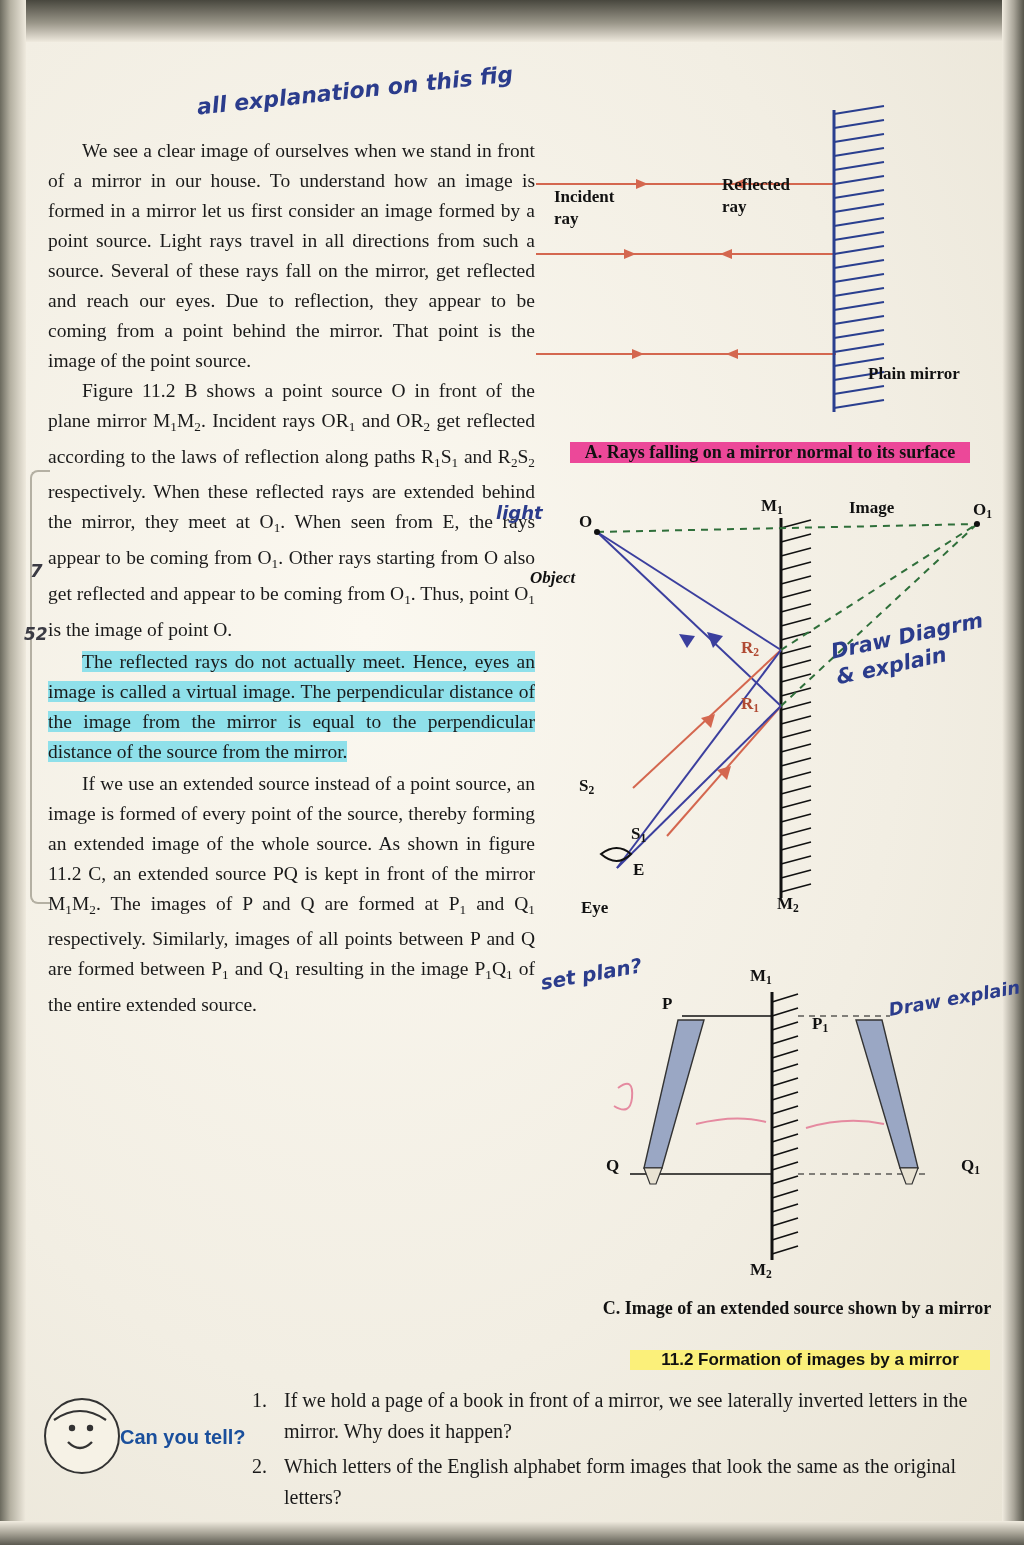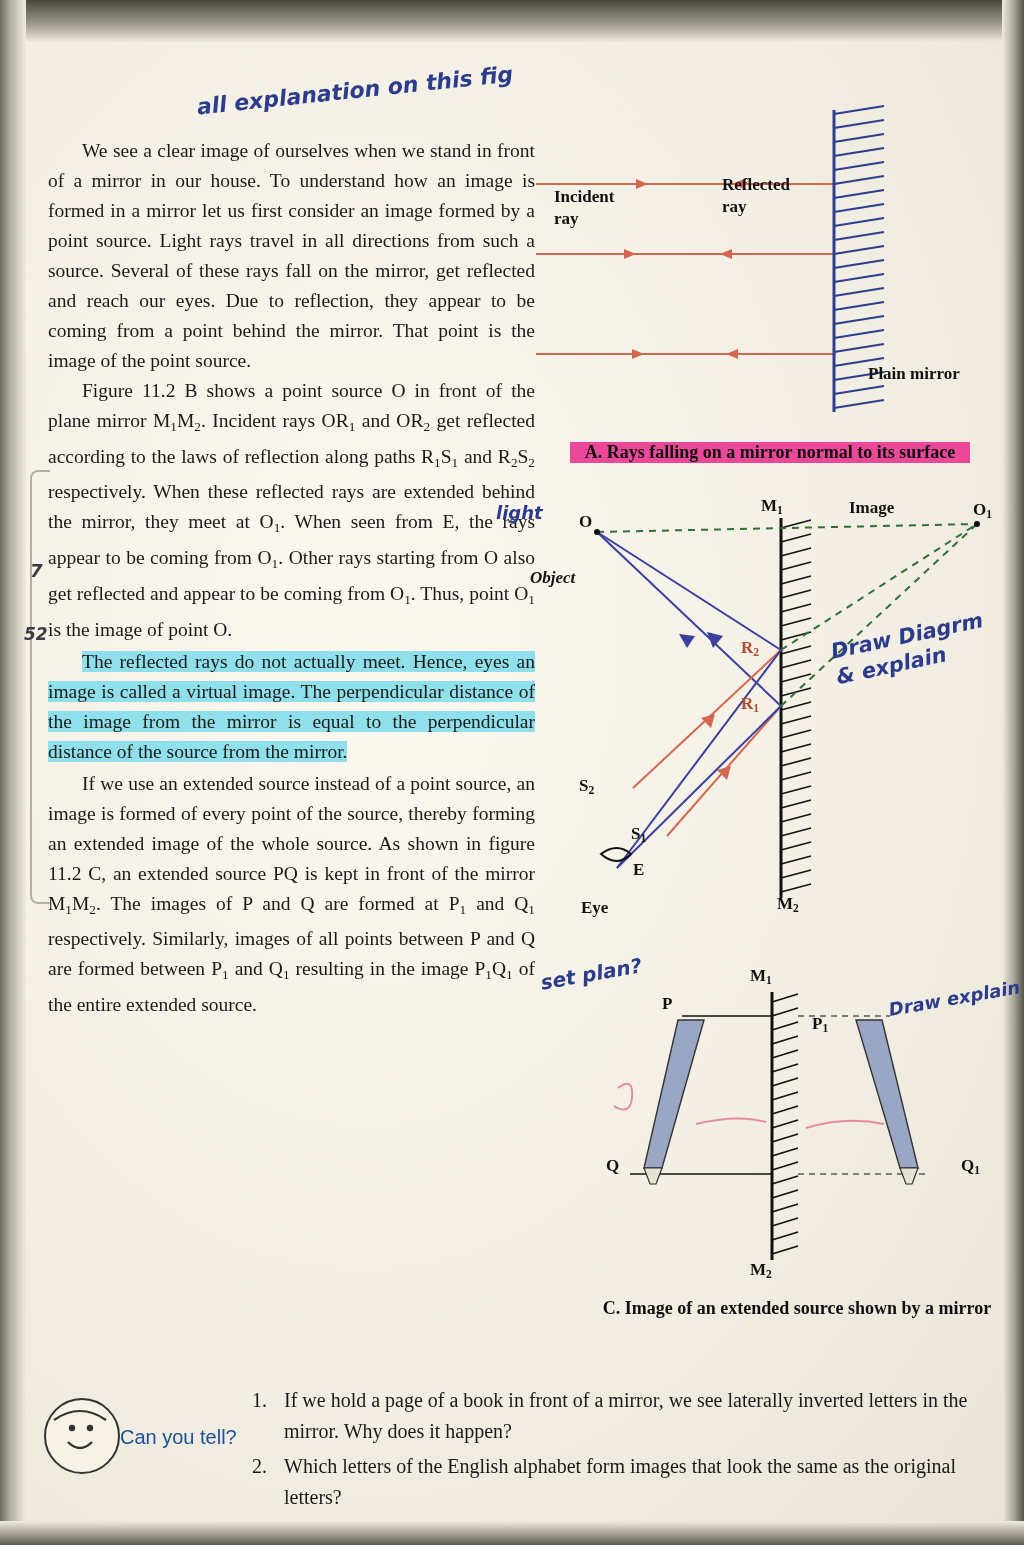--- a/index.html
+++ b/index.html
@@ -148,21 +148,21 @@
     width: 72px; height: 72px;
     border: 2px solid #333;
     border-radius: 50%;
     background: #f6f2e6;
   }
   .cantell-label {
     position: absolute;
     left: 76px;
     top: 34px;
     font-family: "Liberation Sans", sans-serif;
-    font-weight: normal;
+    font-weight: bold;
     font-size: 20px;
     color: #1a4f9c;
   }
   .bracket-left {
     position: absolute;
     left: 30px;
     top: 470px;
     width: 18px;
     height: 430px;
     border-left: 2px solid #8a8576;
@@ -428,20 +428,23 @@
     <div class="lbl" style="left:62px; top:16px;"><span>P</span></div>
     <div class="lbl" style="left:6px; top:178px;"><span>Q</span></div>
     <div class="lbl" style="left:212px; top:16px;margin-top:20px;"><span>P</span><sub><span>1</span></sub></div>
     <div class="lbl" style="left:338px; top:178px;margin-left:23px;"><span>Q</span><sub><span>1</span></sub></div>
   </div>
 
   <div class="capC" style="left:592px; top:1296px; width:410px; line-height:24px;">
     <span>C. Image of an extended source shown by a mirror</span>
   </div>
 
+  <div class="foot-title">
+    <span>11.2 Formation of images by a mirror</span>
+  </div>
 
   <div class="cantell">
     <div class="cantell-face">
       <svg width="68" height="68" viewBox="0 0 68 68">
         <circle cx="26" cy="28" r="3.2" fill="#333"></circle>
         <circle cx="44" cy="28" r="3.2" fill="#333"></circle>
         <path d="M22,42 q12,12 24,0" stroke="#333" stroke-width="2.4" fill="none"></path>
         <path d="M8,20 q26,-18 52,0" stroke="#333" stroke-width="2.2" fill="none"></path>
       </svg>
     </div>

